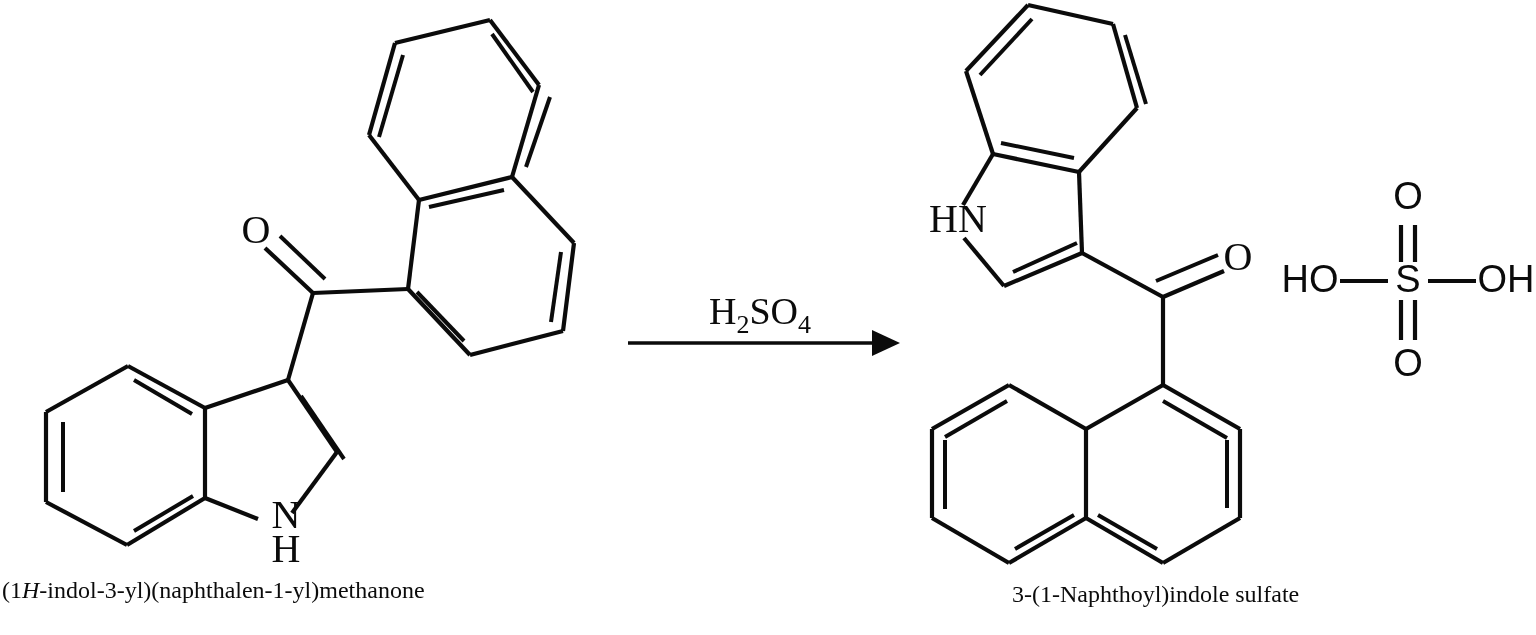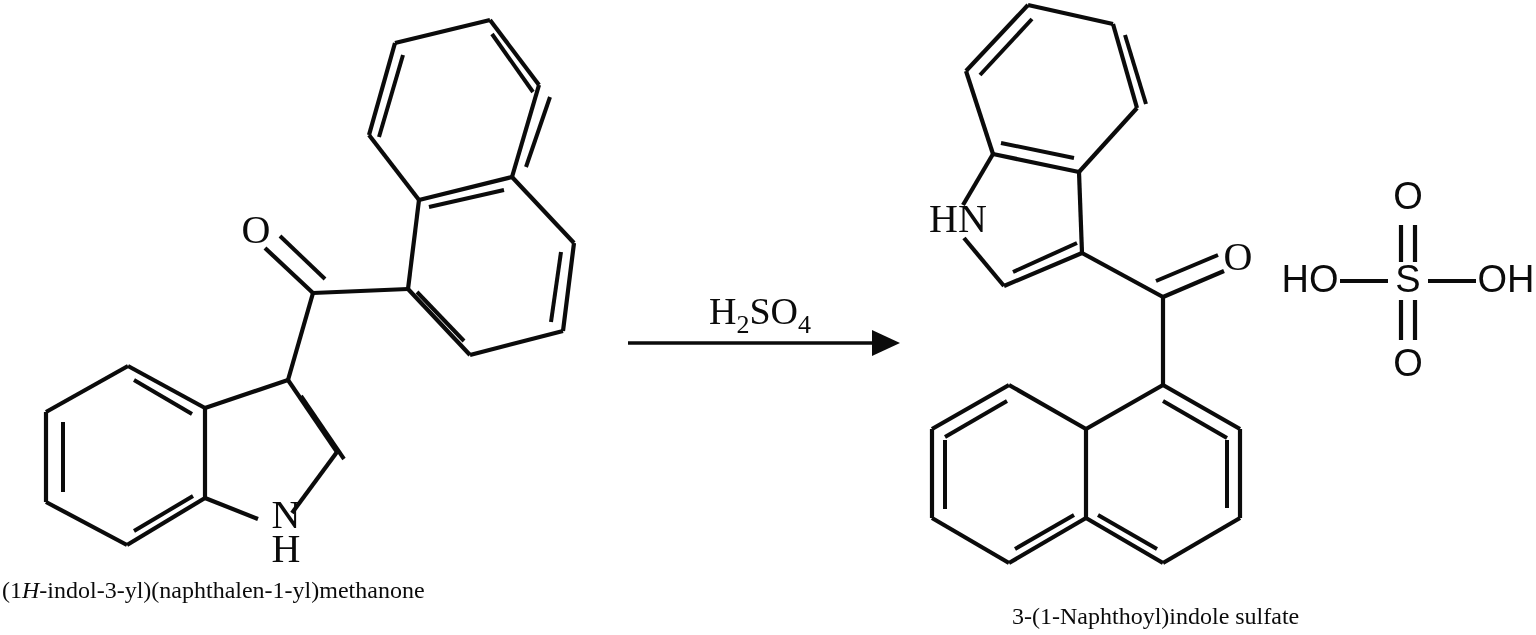--- a/index.html
+++ b/index.html
@@ -73,21 +73,21 @@
     color: #0b0b0b;
     white-space: nowrap;
     line-height: 1;
   }
   #caption-left {
     left: 2px;
     top: 578px;
   }
   #caption-right {
     left: 1012px;
-    top: 604px;
+    top: 582px;
   }
   .ital {
     font-style: italic;
   }
 </style>
 </head>
 <body>
 
 <div id="page">
 

